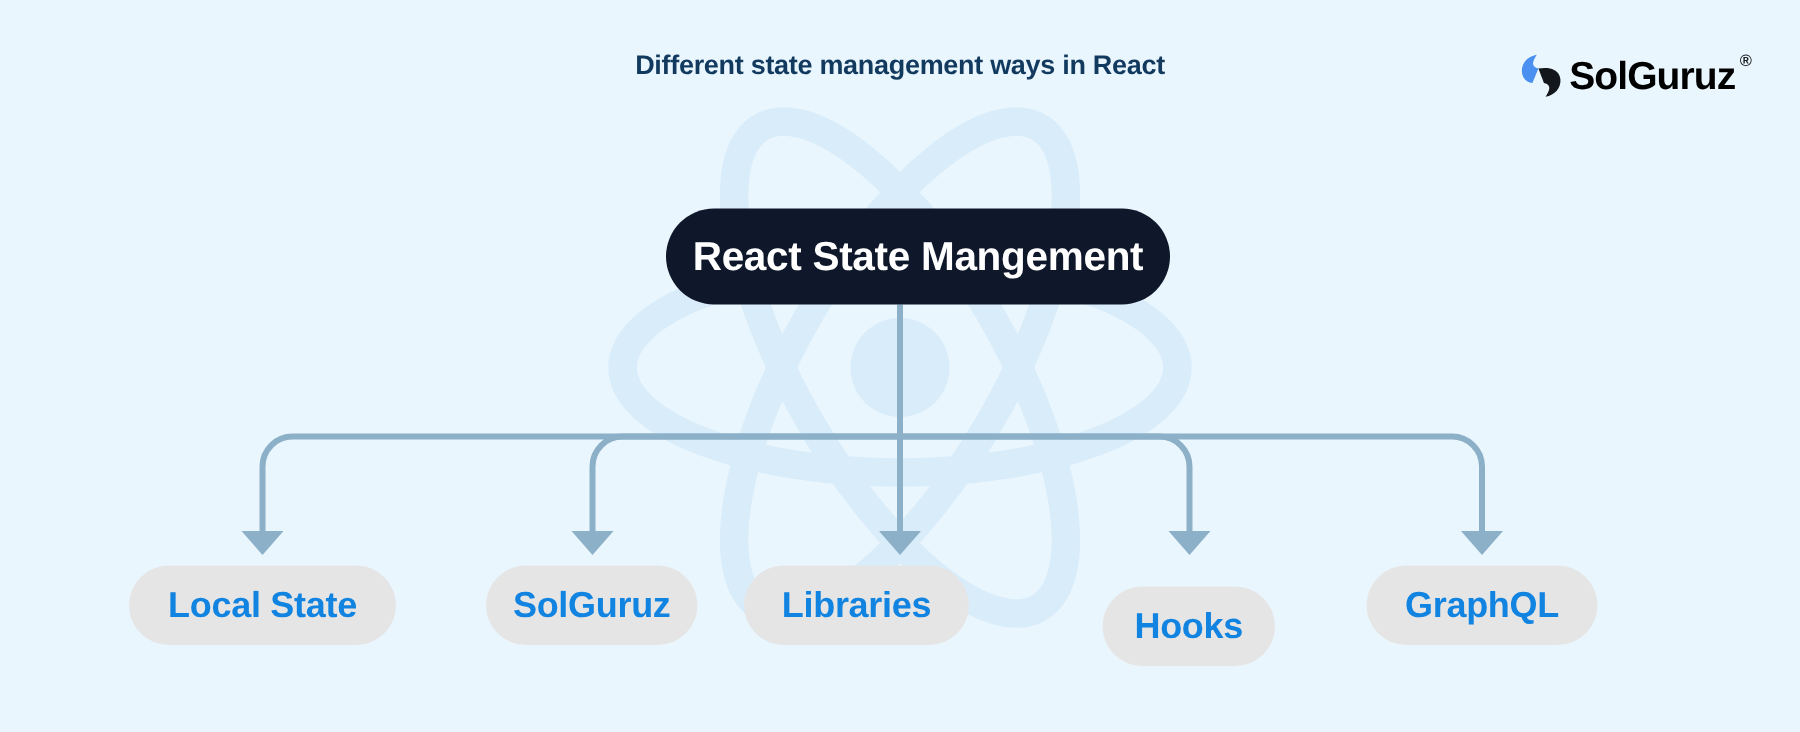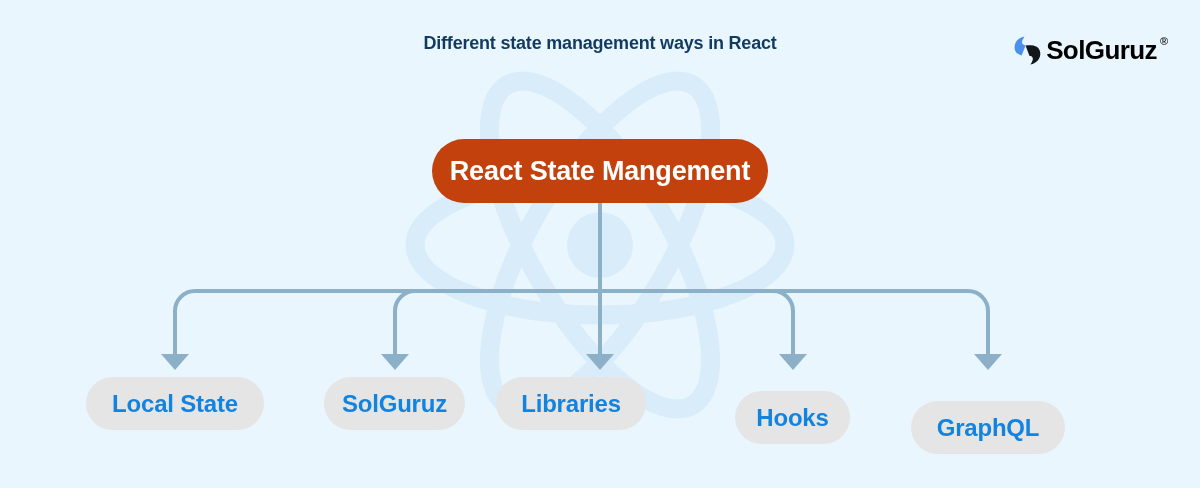--- a/index.html
+++ b/index.html
@@ -81,25 +81,25 @@
     left: 0;
     top: 0;
     width: 1200px;
     height: 488px;
     pointer-events: none;
   }
 
   
   .root-node {
     position: absolute;
-    left: 432px;
+    left: 444px;
     top: 139px;
     width: 336px;
     height: 64px;
-    background: #c2410c;
+    background: #0f172a;
     border-radius: 32px;
     display: flex;
     align-items: center;
     justify-content: center;
     color: #ffffff;
     font-size: 27px;
     font-weight: bold;
     letter-spacing: -0.2px;
     white-space: nowrap;
     box-sizing: border-box;
@@ -171,15 +171,15 @@
       <polygon points="974,354 1002,354 988,370"></polygon>
     </g>
   </svg>
 
   <div class="root-node">React State Mangement</div>
 
   <div class="leaf-node" style="left:86px;width:178px;">Local State</div>
   <div class="leaf-node" style="left:324px;width:141px;">SolGuruz</div>
   <div class="leaf-node" style="left:496px;width:150px;">Libraries</div>
   <div class="leaf-node" style="left:735px;width:115px;margin-top:14px;">Hooks</div>
-  <div class="leaf-node" style="left:911px;width:154px;margin-top:24px;">GraphQL</div>
+  <div class="leaf-node" style="left:911px;width:154px;">GraphQL</div>
 
 </div>
 
 </body></html>

